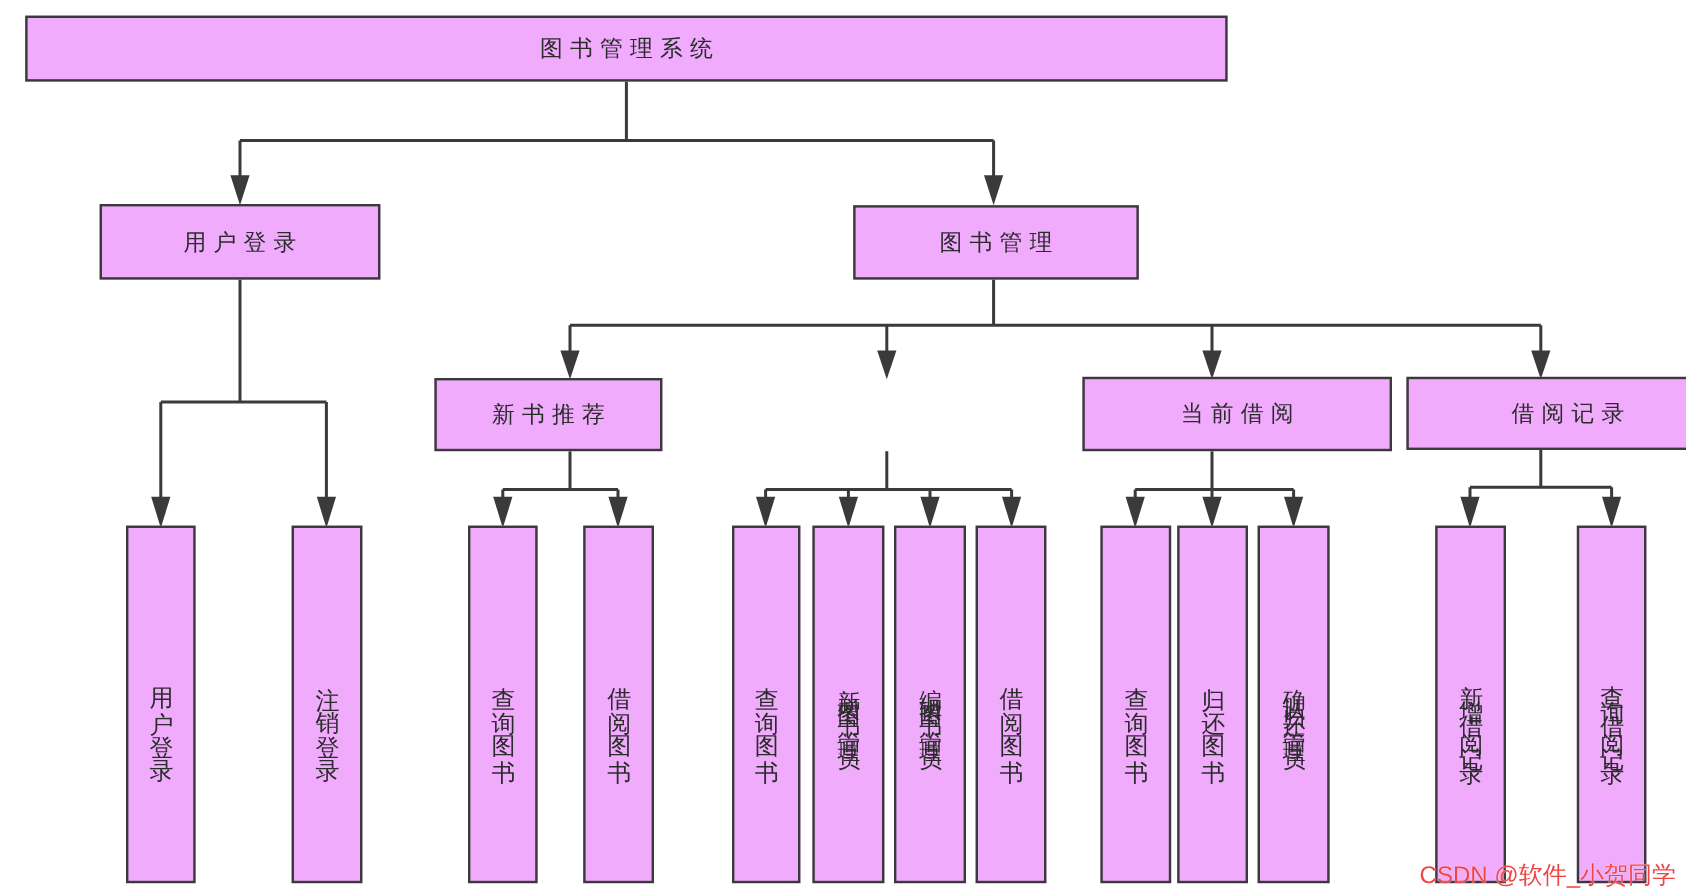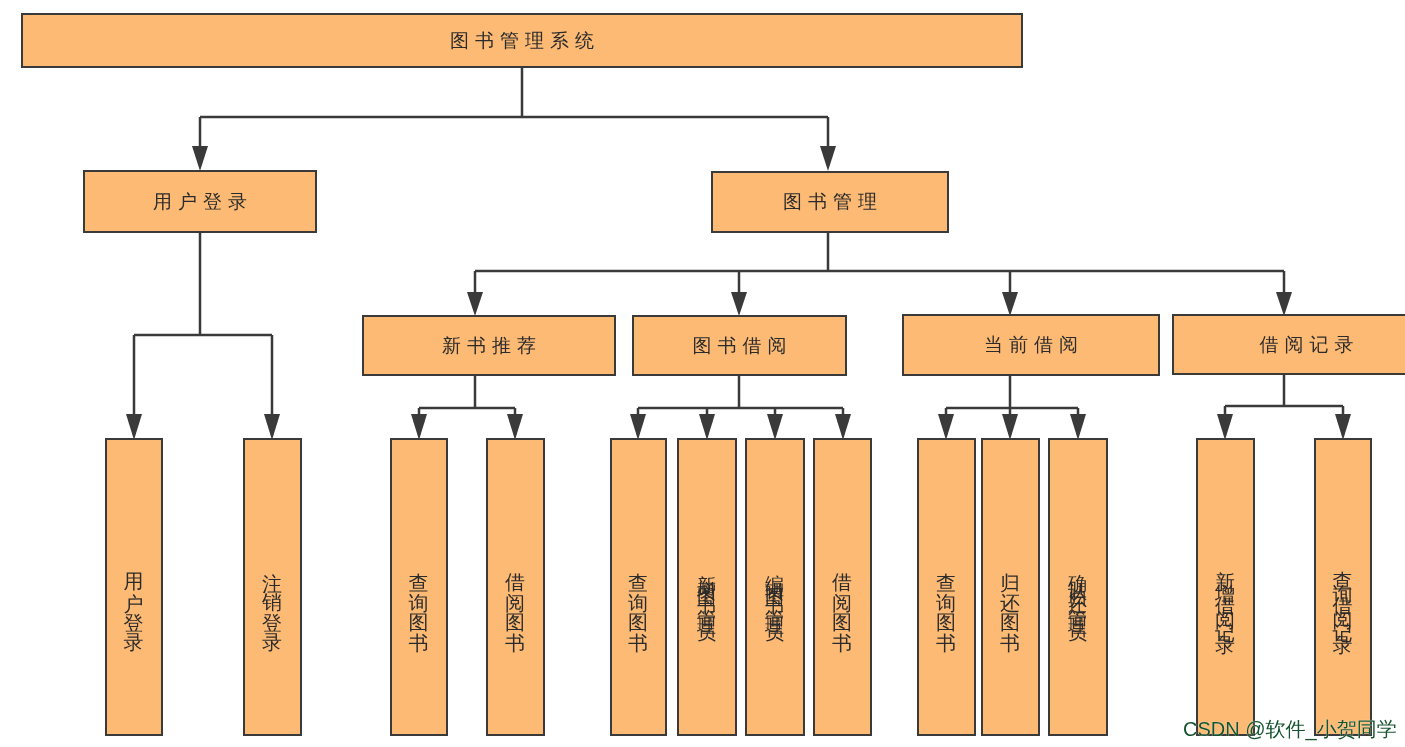--- a/index.html
+++ b/index.html
@@ -18,21 +18,21 @@
   #edges {
     position: absolute;
     left: 0; top: 0;
     width: 1405px; height: 747px;
     z-index: 0;
   }
   .node {
     position: absolute;
     box-sizing: border-box;
     border: 2.5px solid #3a3a3a;
-    background: #fdba74;
+    background: #f0abfc;
     display: flex;
     align-items: center;
     justify-content: center;
     color: #2b2b2b;
     z-index: 1;
   }
   .node.h span {
     font-size: 19px;
     letter-spacing: 6px;
     text-indent: 6px;
@@ -51,21 +51,21 @@
   .node.v.mid span  { letter-spacing: 13px; padding-top: 13px; }
   .node.v.dense span{ letter-spacing: 7px;  padding-top: 7px; font-size: 19px; }
   .edge { stroke: #3a3a3a; stroke-width: 2.5; fill: none; }
   .arrow { fill: #3a3a3a; stroke: none; }
   #watermark {
     position: absolute;
     left: 1183px;
     top: 716px;
     z-index: 2;
     font-size: 20px;
-    color: #14532d;
+    color: #ef4444;
     white-space: nowrap;
     text-shadow: 0 0 1px #ffffff;
   }
 </style>
 </head>
 <body>
 
 <div id="canvas">
 
   <svg id="edges" viewBox="0 0 1405 747" xmlns="http://www.w3.org/2000/svg">
@@ -122,25 +122,22 @@
     <span>图书管理系统</span>
   </div>
 
   <div class="node h" style="left:83px;top:170px;width:234px;height:63px">
     <span>用户登录</span>
   </div>
   <div class="node h" style="left:711px;top:171px;width:238px;height:62px">
     <span>图书管理</span>
   </div>
 
-  <div class="node h" style="left:362px;top:315px;width:254px;height:61px">
+  <div class="node h" style="left:362px;top:315px;width:190px;height:61px">
     <span>新书推荐</span>
-  </div>
-  <div class="node h" style="left:632px;top:315px;width:215px;height:61px">
-    <span>图书借阅</span>
   </div>
   <div class="node h" style="left:902px;top:314px;width:258px;height:62px">
     <span>当前借阅</span>
   </div>
   <div class="node h" style="left:1172px;top:314px;width:269px;height:61px">
     <span>借阅记录</span>
   </div>
 
   <div class="node v" style="left:105px;top:438px;width:58px;height:298px">
     <span>用户登录</span>

